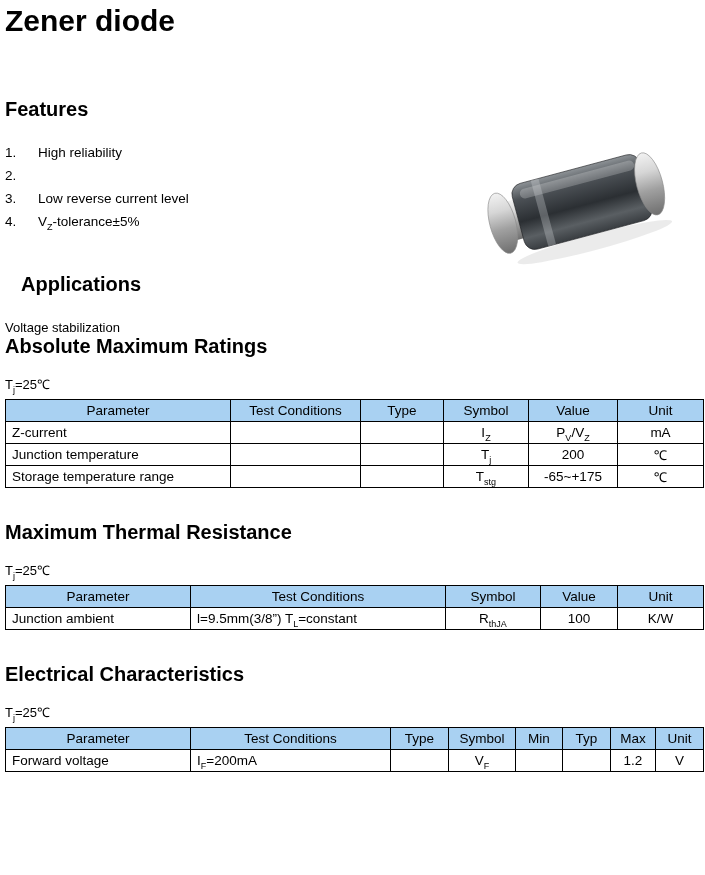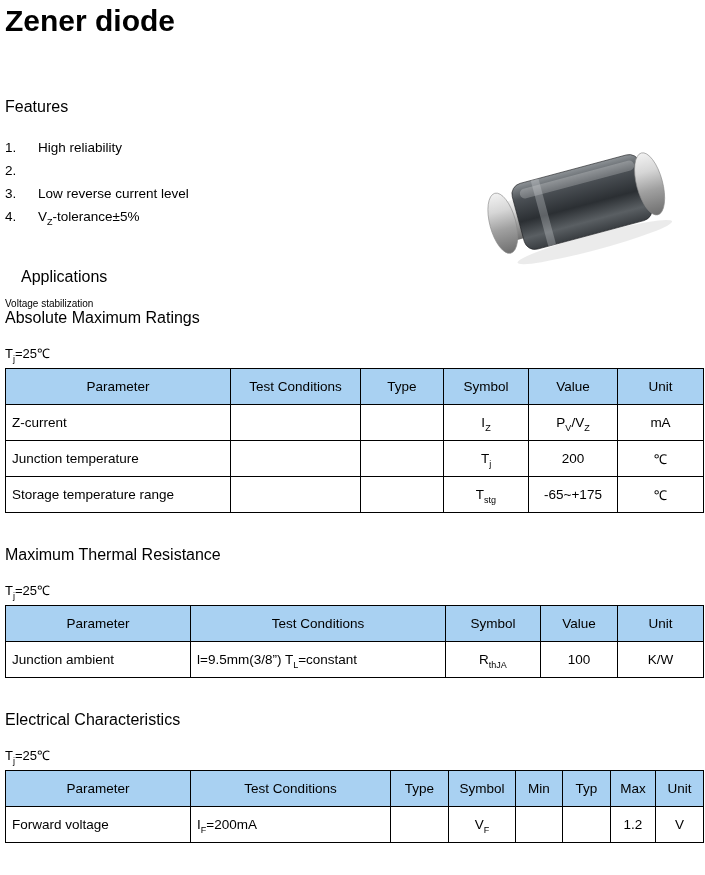--- a/index.html
+++ b/index.html
@@ -3,33 +3,33 @@
 <meta charset="utf-8">
 <style>
   * { box-sizing: border-box; margin: 0; padding: 0; }
   html, body { background: #fff; }
   body {
     width: 705px; height: 875px; position: relative; overflow: hidden;
     color: #000; font-family: "Liberation Sans", sans-serif;
   }
   .page { padding: 0 2px 0 5px; position: relative; width: 705px; height: 875px; }
   .title { font-size: 30px; font-weight: bold; margin-top: 4px; }
-  .h2 { font-size: 16px; font-weight: normal; }
+  .h2 { font-size: 20px; font-weight: bold; }
   .features-h { margin-top: 60px; }
   .feature-list { margin-top: 20px; font-size: 13.5px; }
   .feature-row { height: 23px; line-height: 23px; display: flex; }
   .feature-num { width: 33px; }
   .apps-h { margin-top: 40px; margin-left: 16px; }
-  .apps-text { margin-top: 12px; font-size: 10px; }
+  .apps-text { margin-top: 24px; font-size: 13px; }
   .absmax-h { }
   .thermal-h { margin-top: 33px; }
   .elec-h { margin-top: 33px; }
   .cond { margin-top: 17px; font-size: 13px; }
   table { border-collapse: collapse; table-layout: fixed; width: 698px; font-size: 13.5px; margin-top: 6px; }
-  th, td { border: 1px solid #000; height: 36px; text-align: center; padding: 1px 4px; overflow: hidden; white-space: nowrap; }
+  th, td { border: 1px solid #000; height: 22px; text-align: center; padding: 1px 4px; overflow: hidden; white-space: nowrap; }
   th { background: var(--thbg, #a9d1f2); font-weight: normal; }
   td.left { text-align: left; padding-left: 6px; }
   sub { font-size: 9px; line-height: 0; }
   .diode { position: absolute; top: 128px; left: 472px; width: 220px; height: 140px; }
 </style>
 </head>
 <body>
 
 <div class="page">
 

